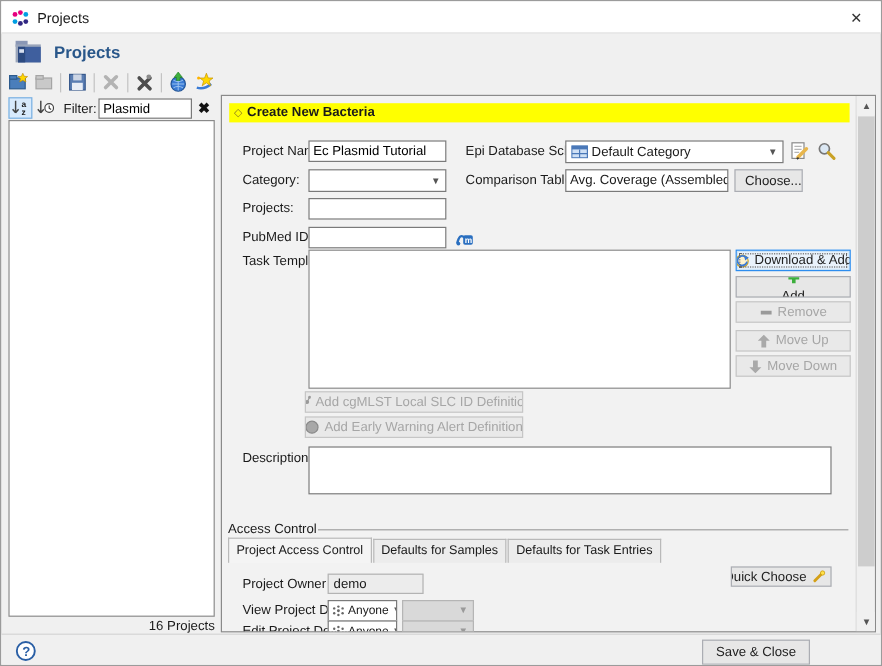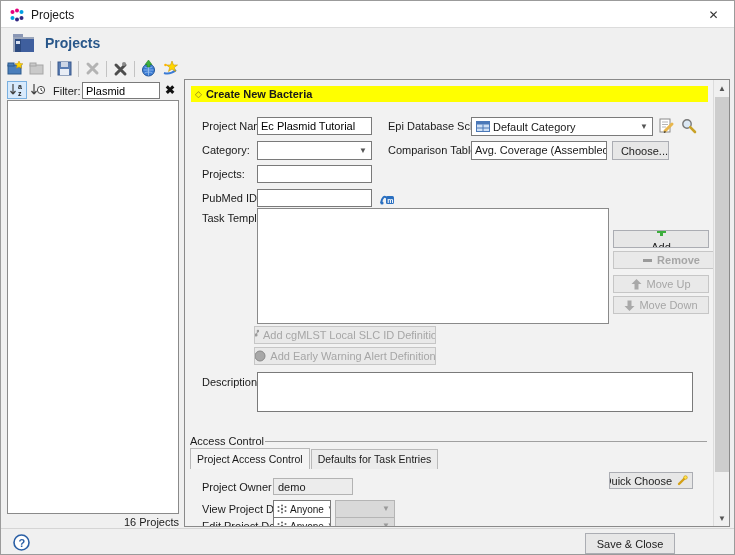--- a/index.html
+++ b/index.html
@@ -206,29 +206,39 @@
         <path d="M2 13 Q4 4 8 8" stroke="#2a6fc0" stroke-width="2" fill="none"></path>
         <circle cx="3" cy="13" r="1.6" fill="#2a6fc0"></circle>
         <rect x="7" y="6" width="8" height="8" rx="1.5" fill="#2a6fc0"></rect>
         <text x="8.2" y="12.5" font-size="7" fill="#fff" font-weight="bold">m</text>
       </svg>
     </span>
 
     <span class="lbl" style="left:17px;top:132px;">Task Templates:</span>
     <div class="listbox" style="left:72px;top:128px;width:352px;height:116px;"></div>
 
+    <div class="btn focus" style="left:428px;top:128px;width:96px;height:18px;">
+      <span>
+        <svg width="13" height="13">
+          <circle cx="6.5" cy="6.5" r="5" fill="#fdf3cf" stroke="#c9a227"></circle>
+          <path d="M9.5 3.5 A4 4 0 1 0 10.5 7" stroke="#3a7bd5" stroke-width="1.5" fill="none"></path>
+          <polygon points="8,2 12,3.5 9,6" fill="#3a7bd5"></polygon>
+        </svg>
+      </span>
+      <span>Download &amp; Add</span>
+    </div>
     <div class="btn" style="left:428px;top:150px;width:96px;height:18px;flex-direction:column;">
       <span>
         <svg width="11" height="11">
             <path d="M5.5 1 V10 M1 5.5 H10" stroke="#3daf3d" stroke-width="3"></path>
           </svg>
       </span>
       <span>Add</span>
     </div>
-    <div class="btn dis" style="left:428px;top:171px;width:116px;height:18px;font-weight:bold;">
+    <div class="btn dis" style="left:428px;top:171px;width:96px;height:18px;">
       <span>
         <svg width="11" height="11">
             <path d="M1 5.5 H10" stroke="#9a9a9a" stroke-width="3"></path>
           </svg>
       </span>
       <span>Remove</span>
     </div>
     <div class="btn dis" style="left:428px;top:195px;width:96px;height:18px;">
       <span>
         <svg width="11" height="11">
@@ -268,20 +278,21 @@
     </div>
 
     <span class="lbl" style="left:17px;top:296px;">Description:</span>
     <div class="listbox" style="left:72px;top:292px;width:436px;height:40px;border-color:#7a7a7a;"></div>
 
     <span class="lbl" style="left:5px;top:355px;">Access Control</span>
     <div class="abs" style="left:80px;top:361px;width:442px;border-top:1px solid #a0a0a0;"></div>
 
     <div class="tabstrip" style="left:5px;top:368px;">
       <span class="tab active">Project Access Control</span>
+      <span class="tab">Defaults for Samples</span>
       <span class="tab">Defaults for Task Entries</span>
     </div>
 
     <div class="btn" style="left:424px;top:392px;width:84px;height:17px;">
       <span>Quick Choose</span>
       <span>
         <svg width="12" height="12">
           <path d="M3 9 L9 3" stroke="#d4a017" stroke-width="2.4" stroke-linecap="round"></path>
           <circle cx="9.5" cy="2.5" r="1.8" fill="#ffe14c" stroke="#c99700" stroke-width="0.6"></circle>
         </svg>

